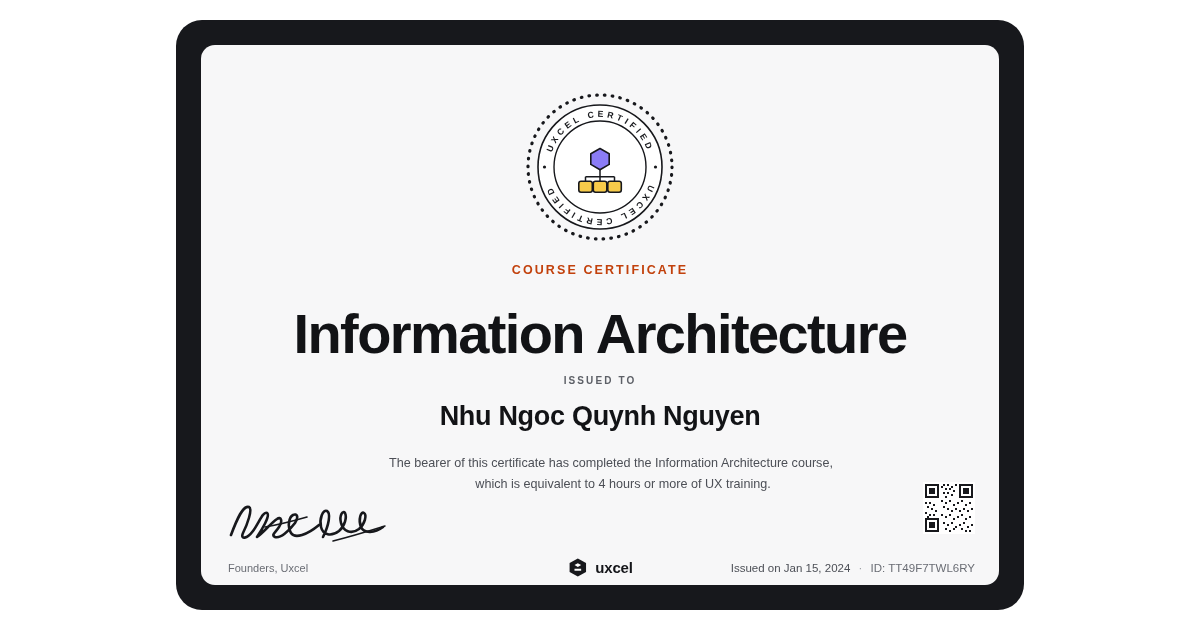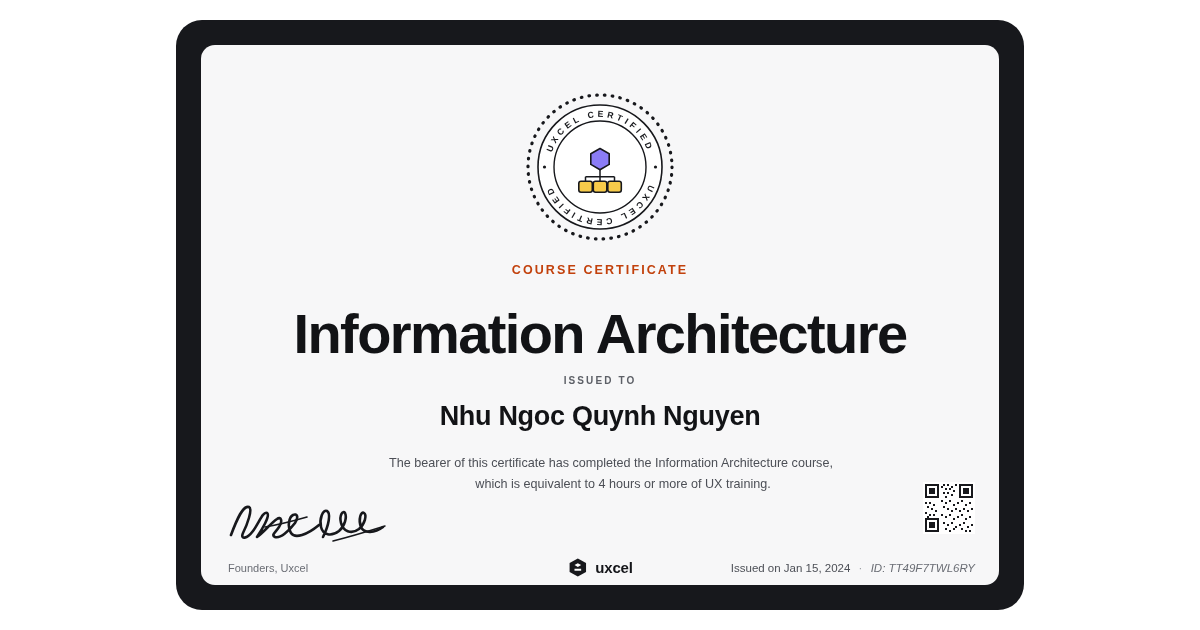--- a/index.html
+++ b/index.html
@@ -160,21 +160,21 @@
 
   .issue-meta {
     position: absolute;
     right: 24px;
     top: 517px;
     font-size: 11.5px;
     color: #4c4f56;
     white-space: nowrap;
   }
   .issue-meta .sep { color: #9b9ea4; margin: 0 5px; }
-  .issue-meta .id { color: #6a6d74; font-style: italic; }
+  .issue-meta .id { color: #6a6d74; }
 </style>
 </head>
 <body>
 
 <div class="page">
 
   <div class="cert-frame">
     <div class="cert-card">
 
       <div class="seal-wrap">

